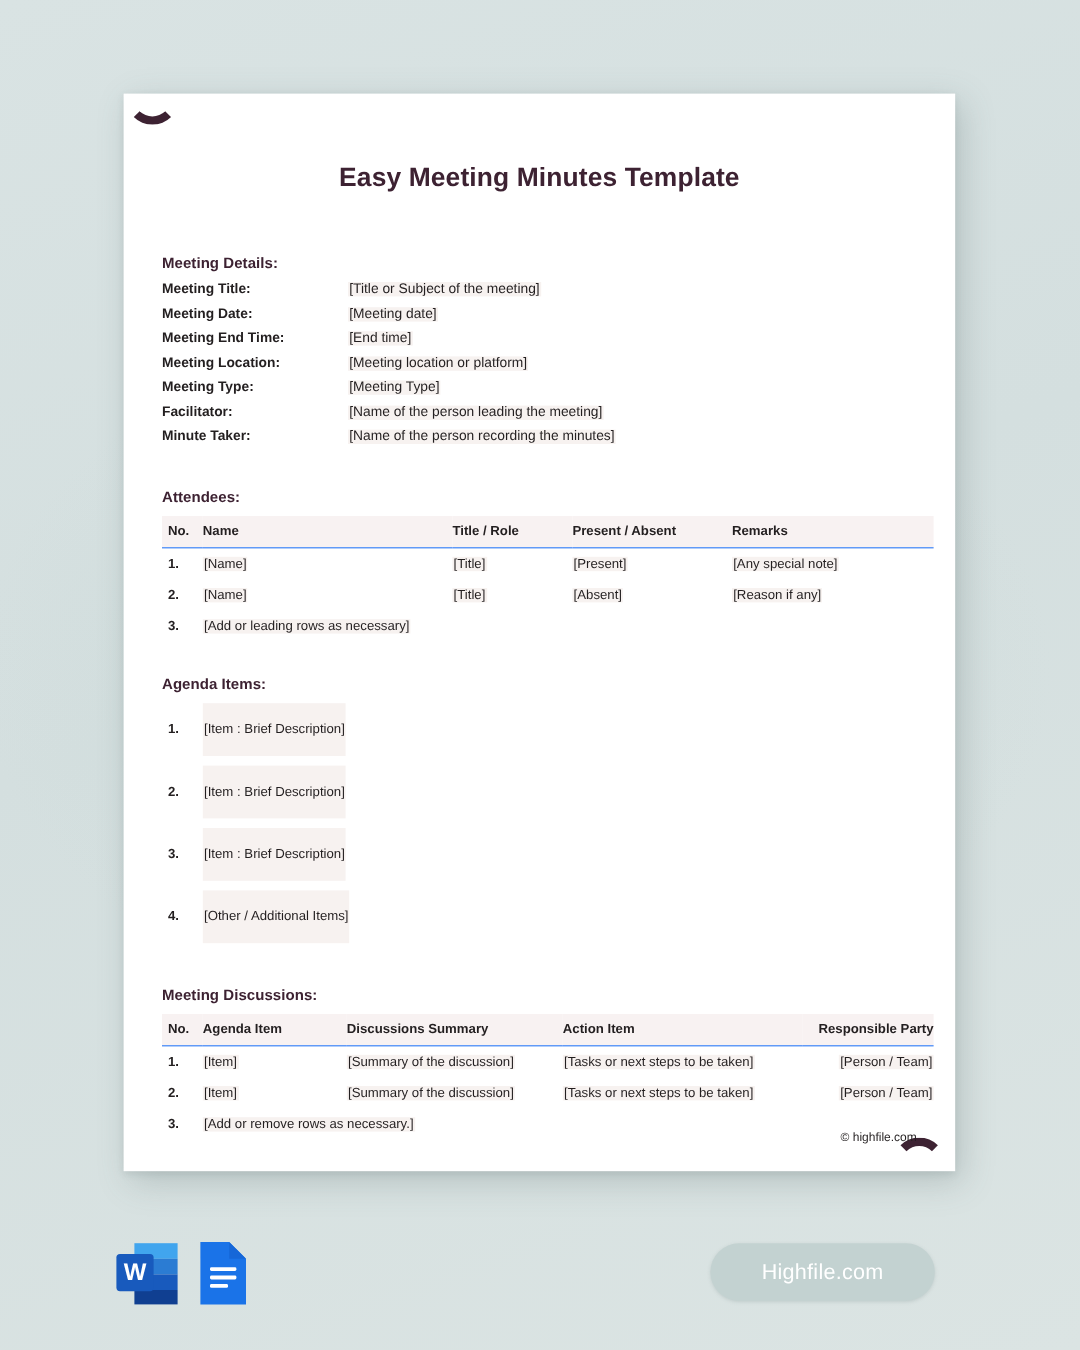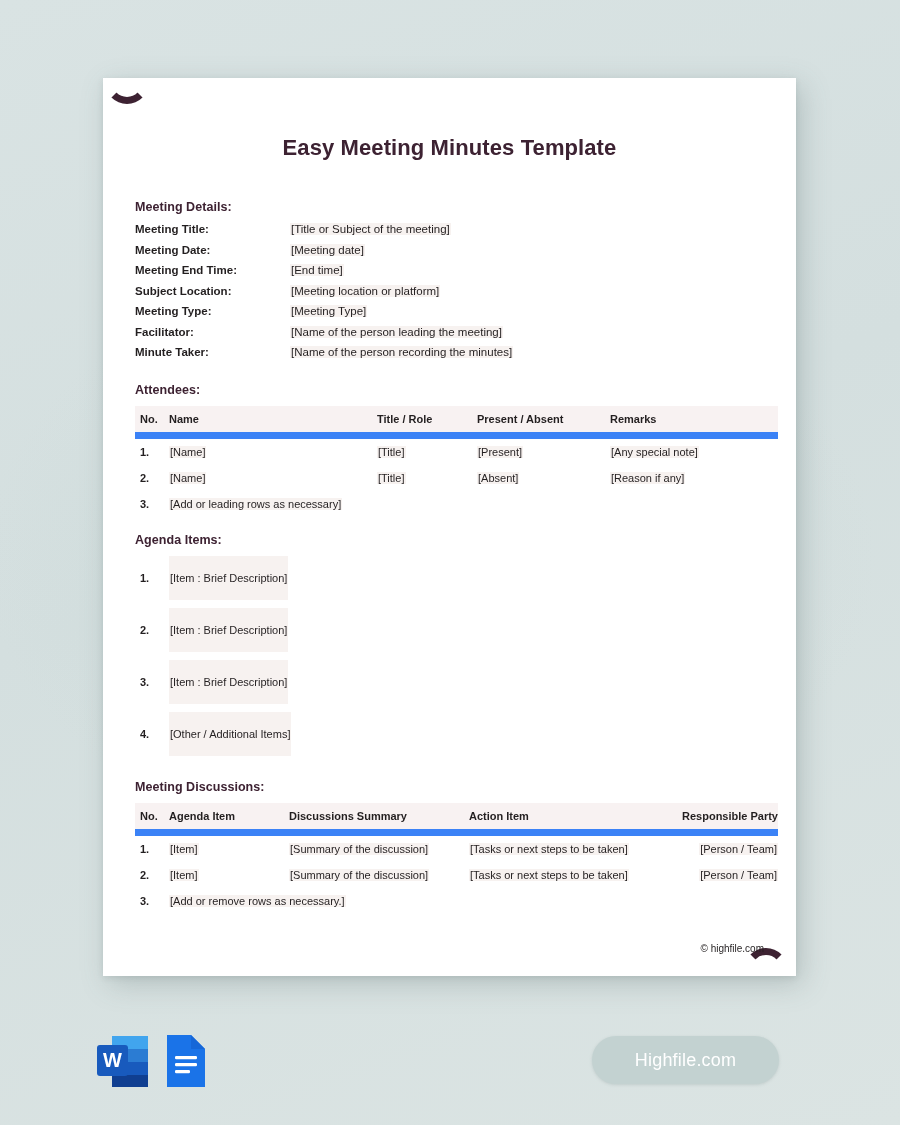--- a/index.html
+++ b/index.html
@@ -74,21 +74,21 @@
     position: absolute;
     left: 32px;
     top: 122px;
     width: 640px;
   }
 
   h2.section {
     font-size: 12.5px;
     font-weight: bold;
     color: #3d2232;
-    margin: 0 0 9px 0;
+    margin: 12px 0 9px 0;
     letter-spacing: 0.05px;
   }
 
   
   .details-row {
     display: flex;
     align-items: baseline;
     margin-bottom: 8.5px;
   }
   .details-label {
@@ -107,21 +107,21 @@
   .gap-md { height: 16px; }
 
   
   table.grid {
     border-collapse: collapse;
     width: 643px;
     table-layout: fixed;
   }
   table.grid thead th {
     background: #f8f2f2;
-    border-bottom: 7px solid #3b82f6;
+    border-bottom: 1px solid #3b82f6;
     font-size: 11px;
     font-weight: bold;
     color: #231f20;
     text-align: left;
     padding: 7px 0 7px 0;
     vertical-align: middle;
   }
   table.grid tbody td {
     font-size: 11px;
     color: #231f20;
@@ -245,21 +245,21 @@
       </div>
       <div class="details-row">
         <span class="details-label">Meeting Date:</span>
         <span class="details-value">[Meeting date]</span>
       </div>
       <div class="details-row">
         <span class="details-label">Meeting End Time:</span>
         <span class="details-value">[End time]</span>
       </div>
       <div class="details-row">
-        <span class="details-label">Subject Location:</span>
+        <span class="details-label">Meeting Location:</span>
         <span class="details-value">[Meeting location or platform]</span>
       </div>
       <div class="details-row">
         <span class="details-label">Meeting Type:</span>
         <span class="details-value">[Meeting Type]</span>
       </div>
       <div class="details-row">
         <span class="details-label">Facilitator:</span>
         <span class="details-value">[Name of the person leading the meeting]</span>
       </div>

